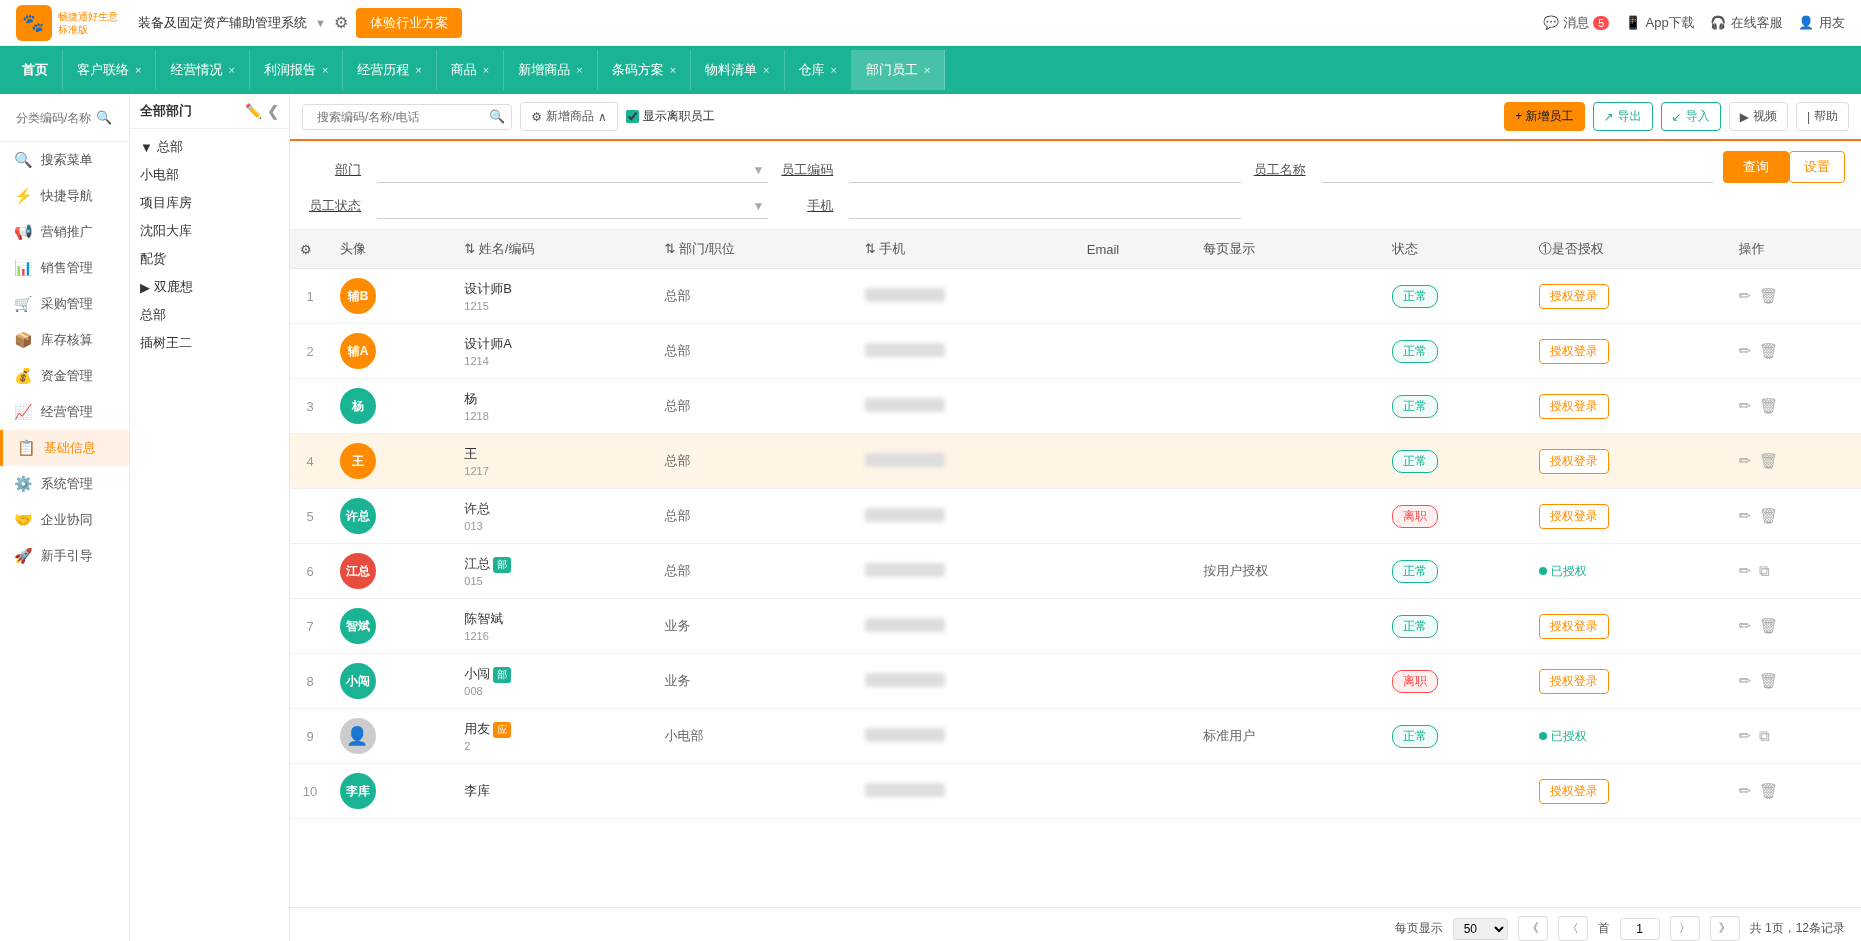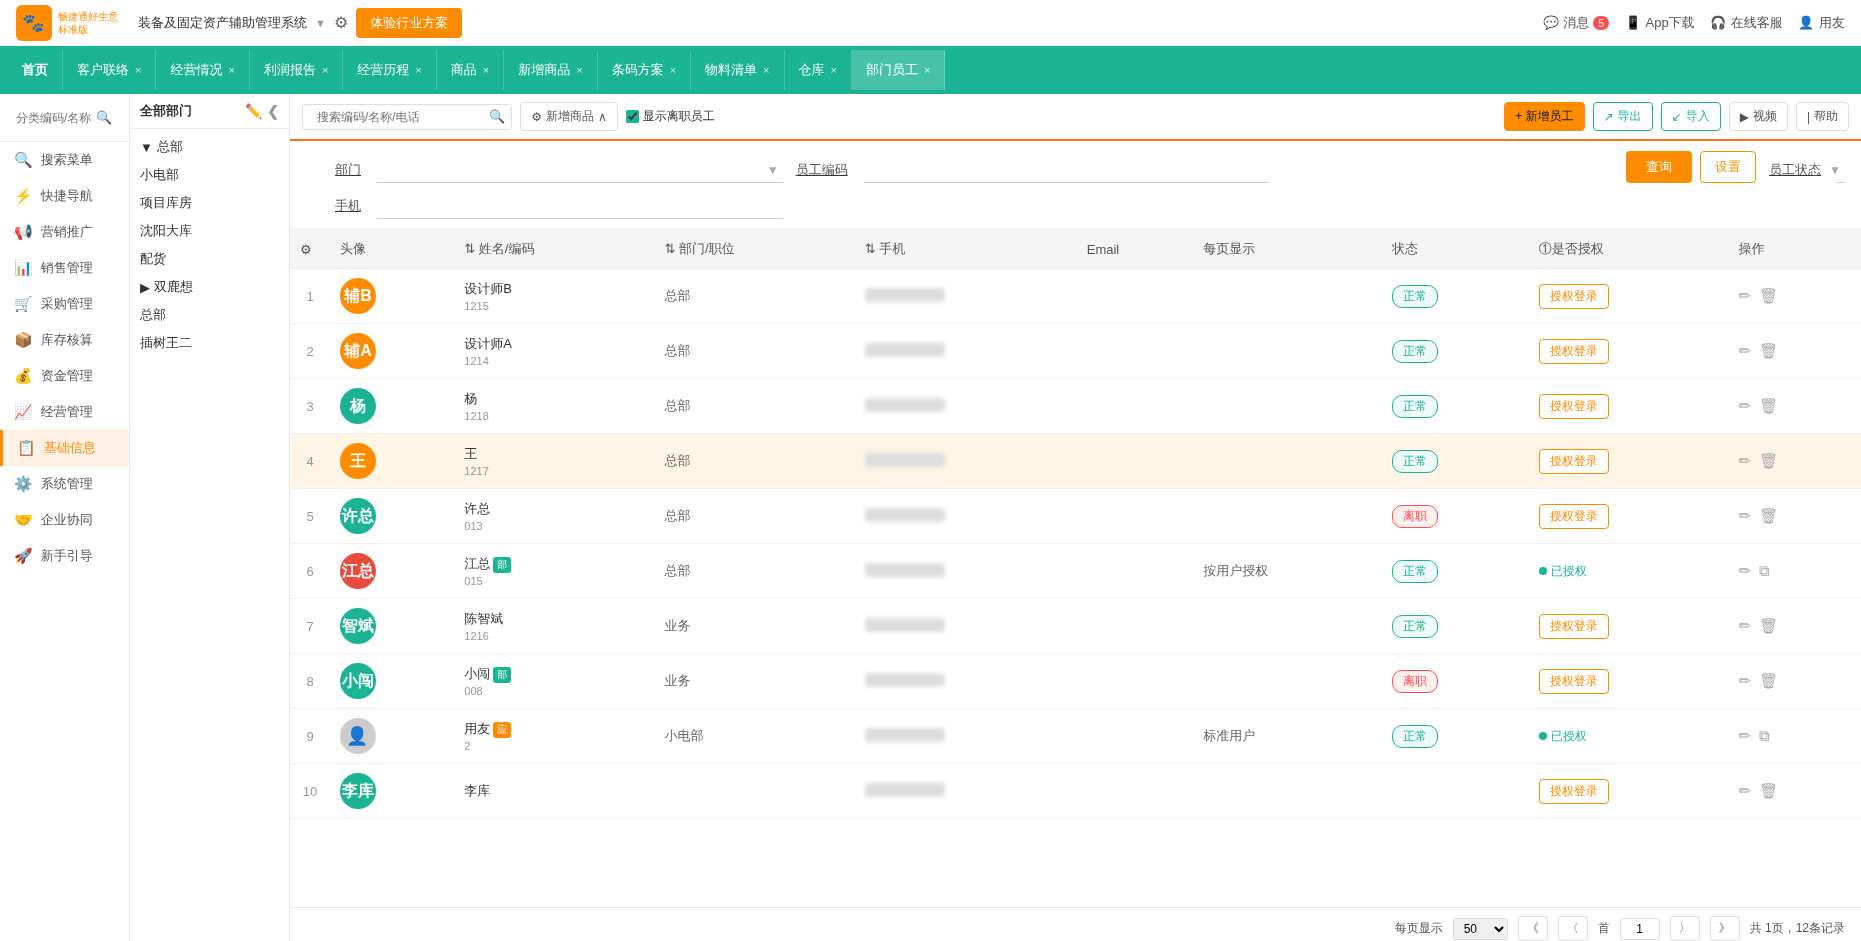--- a/index.html
+++ b/index.html
@@ -99,21 +99,21 @@
     table { width: 100%; border-collapse: collapse; font-size: 13px; }
     thead tr { background: #f5f5f5; }
     th {
       padding: 10px 10px; text-align: left; color: #555; font-weight: normal;
       border-bottom: 1px solid #e8e8e8; white-space: nowrap;
     }
     td { padding: 9px 10px; border-bottom: 1px solid #f0f0f0; vertical-align: middle; }
     tr.highlighted td { background: #fff5e6; }
     .avatar {
       width: 36px; height: 36px; border-radius: 50%; display: flex; align-items: center;
-      justify-content: center; color: #fff; font-size: 16px; font-weight: bold; flex-shrink: 0;
+      justify-content: center; color: #fff; font-size: 12px; font-weight: bold; flex-shrink: 0;
     }
     .avatar.orange { background: #ff8c00; }
     .avatar.teal { background: #1ab394; }
     .avatar.gray { background: #bbb; }
     .avatar.red { background: #e74c3c; }
     .status-badge {
       display: inline-block; padding: 2px 10px; border-radius: 10px; font-size: 12px;
     }
     .status-normal { background: #f0faf8; color: #1ab394; border: 1px solid #1ab394; }
     .status-resign { background: #fff0f0; color: #ff4d4f; border: 1px solid #ff4d4f; }
@@ -155,21 +155,21 @@
     }
     .filter-col { display: flex; align-items: center; gap: 16px; text-decoration: underline; }
     .fi-label { font-size: 13px; color: #555; white-space: nowrap; min-width: 55px; text-align: right; }
     .fi-control { flex: 1; position: relative; }
     .fi-control select, .fi-control input {
       width: 100%; border: none; border-bottom: 1px solid #ccc;
       padding: 5px 4px; font-size: 13px; outline: none; background: transparent;
       appearance: none;
     }
     .fi-arrow { position: absolute; right: 4px; top: 50%; transform: translateY(-50%); color: #aaa; font-size: 12px; pointer-events: none; }
-    .fi-buttons { display: flex; gap: 8px; justify-content: flex-end; border-radius: 9px; }
+    .fi-buttons { display: flex; gap: 0; justify-content: flex-end; border-radius: 9px; }
     .fi-query-btn { background: #ff8c00; color: #fff; border: none; padding: 6px 20px; border-radius: 4px; cursor: pointer; font-size: 13px; }
     .fi-set-btn { background: #fff; color: #ff8c00; border: 1px solid #ff8c00; padding: 6px 14px; border-radius: 4px; cursor: pointer; font-size: 13px; }
   </style>
 </head>
 <body>
 
 <div class="topbar">
   <div class="topbar-left">
     <div class="logo-area">
       <div class="logo-icon">🐾</div>
@@ -358,20 +358,26 @@
           <select><option></option></select>
           <span class="fi-arrow">▼</span>
         </div>
       </div>
       <div class="filter-col">
         <span class="fi-label">员工编码</span>
         <div class="fi-control">
           <input type="text" style="">
         </div>
       </div>
+      <div class="filter-col">
+        <span class="fi-label">员工名称</span>
+        <div class="fi-control">
+          <input type="text" style="">
+        </div>
+      </div>
       <div class="fi-buttons">
         <button class="fi-query-btn">查询</button>
         <button class="fi-set-btn">设置</button>
       </div>
       <div class="filter-col">
         <span class="fi-label">员工状态</span>
         <div class="fi-control">
           <select><option></option></select>
           <span class="fi-arrow">▼</span>
         </div>

